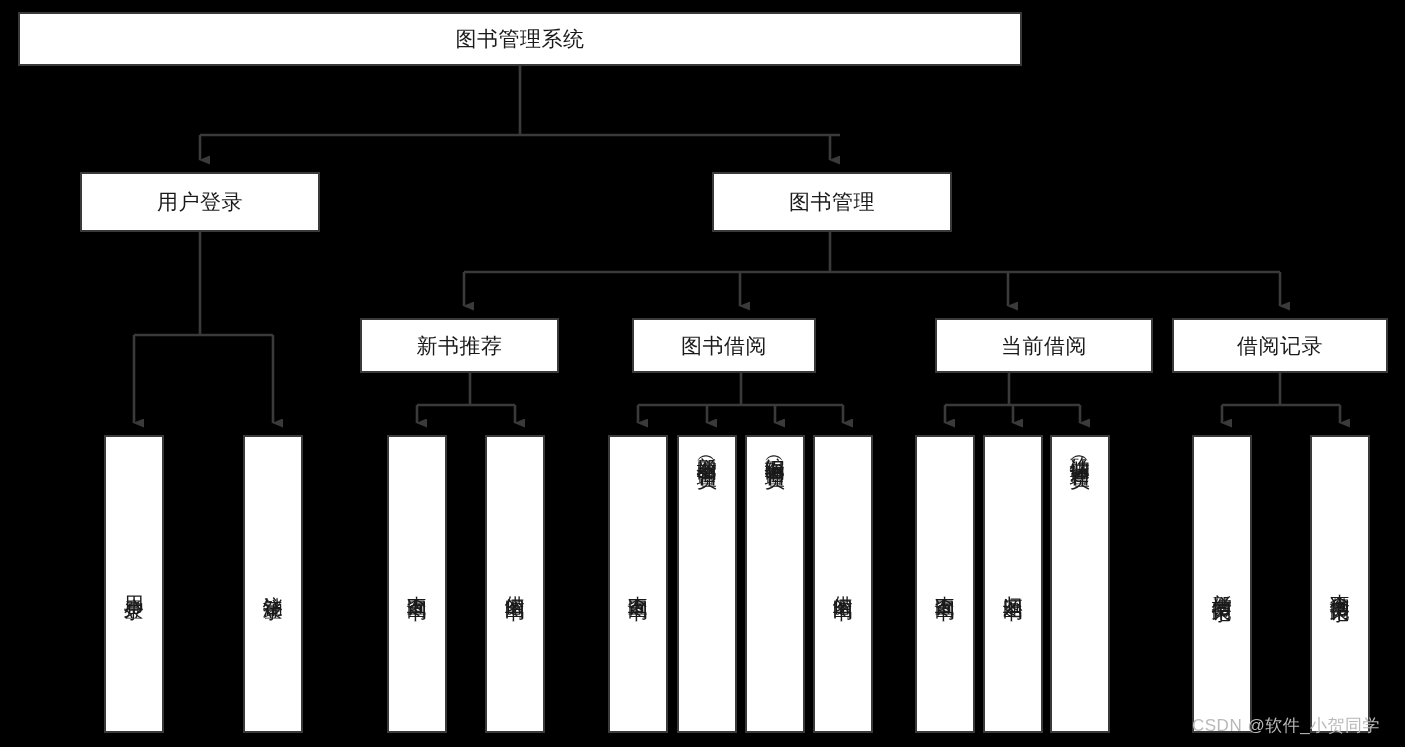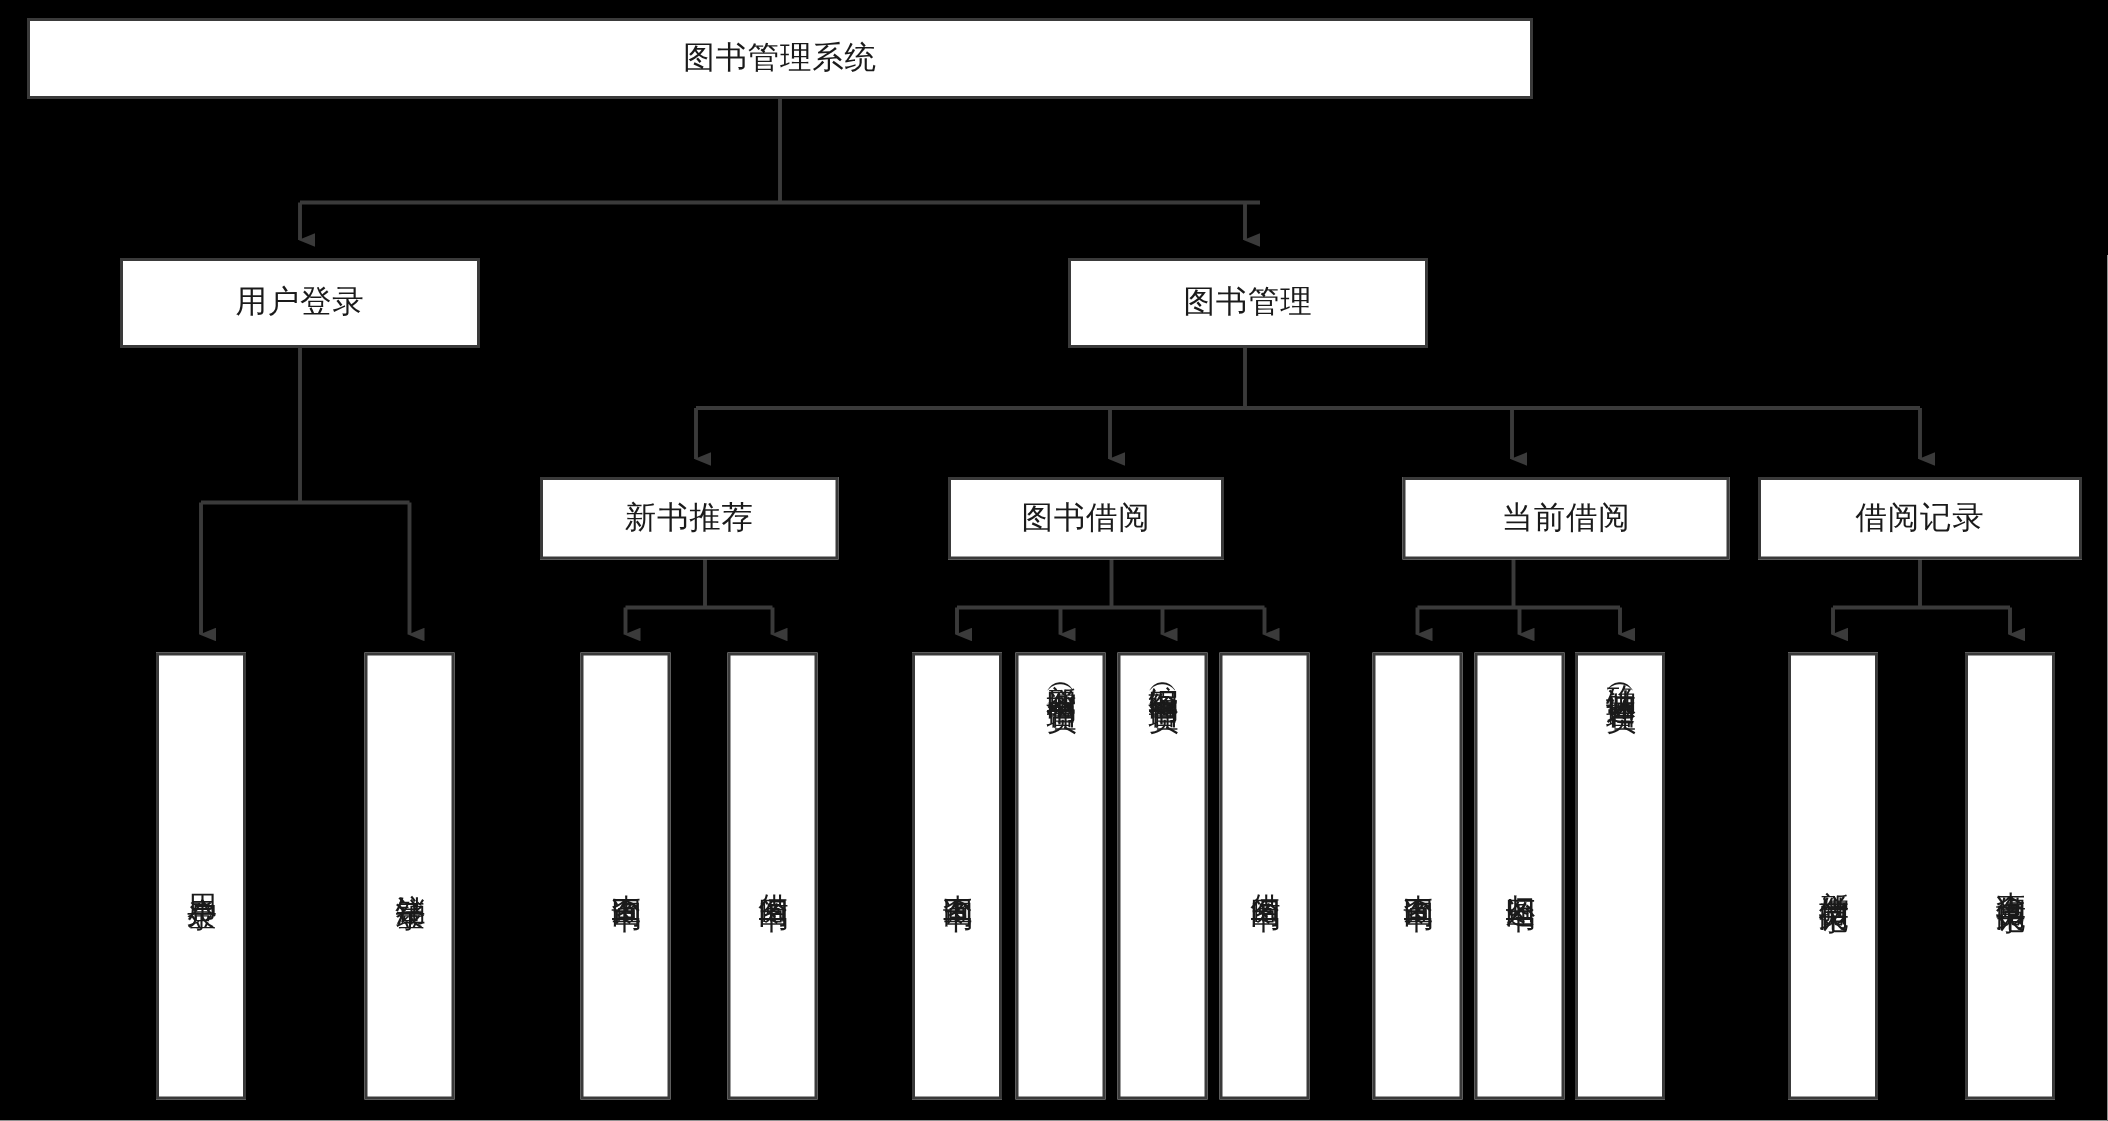--- a/index.html
+++ b/index.html
@@ -179,14 +179,15 @@
   <div class="node-box vertical" style="left:1050px; top:435px; width:60px; height:298px;">
     <span class="node-label">确认归还（管理员）</span>
   </div>
   <div class="node-box vertical centered" style="left:1192px; top:435px; width:60px; height:298px;">
     <span class="node-label">新增借阅记录</span>
   </div>
   <div class="node-box vertical centered" style="left:1310px; top:435px; width:60px; height:298px;">
     <span class="node-label">查询借阅记录</span>
   </div>
 
+  <div class="watermark" style="left:1192px; top:714px;">CSDN @软件_小贺同学</div>
 
 </div>
 
 </body></html>

